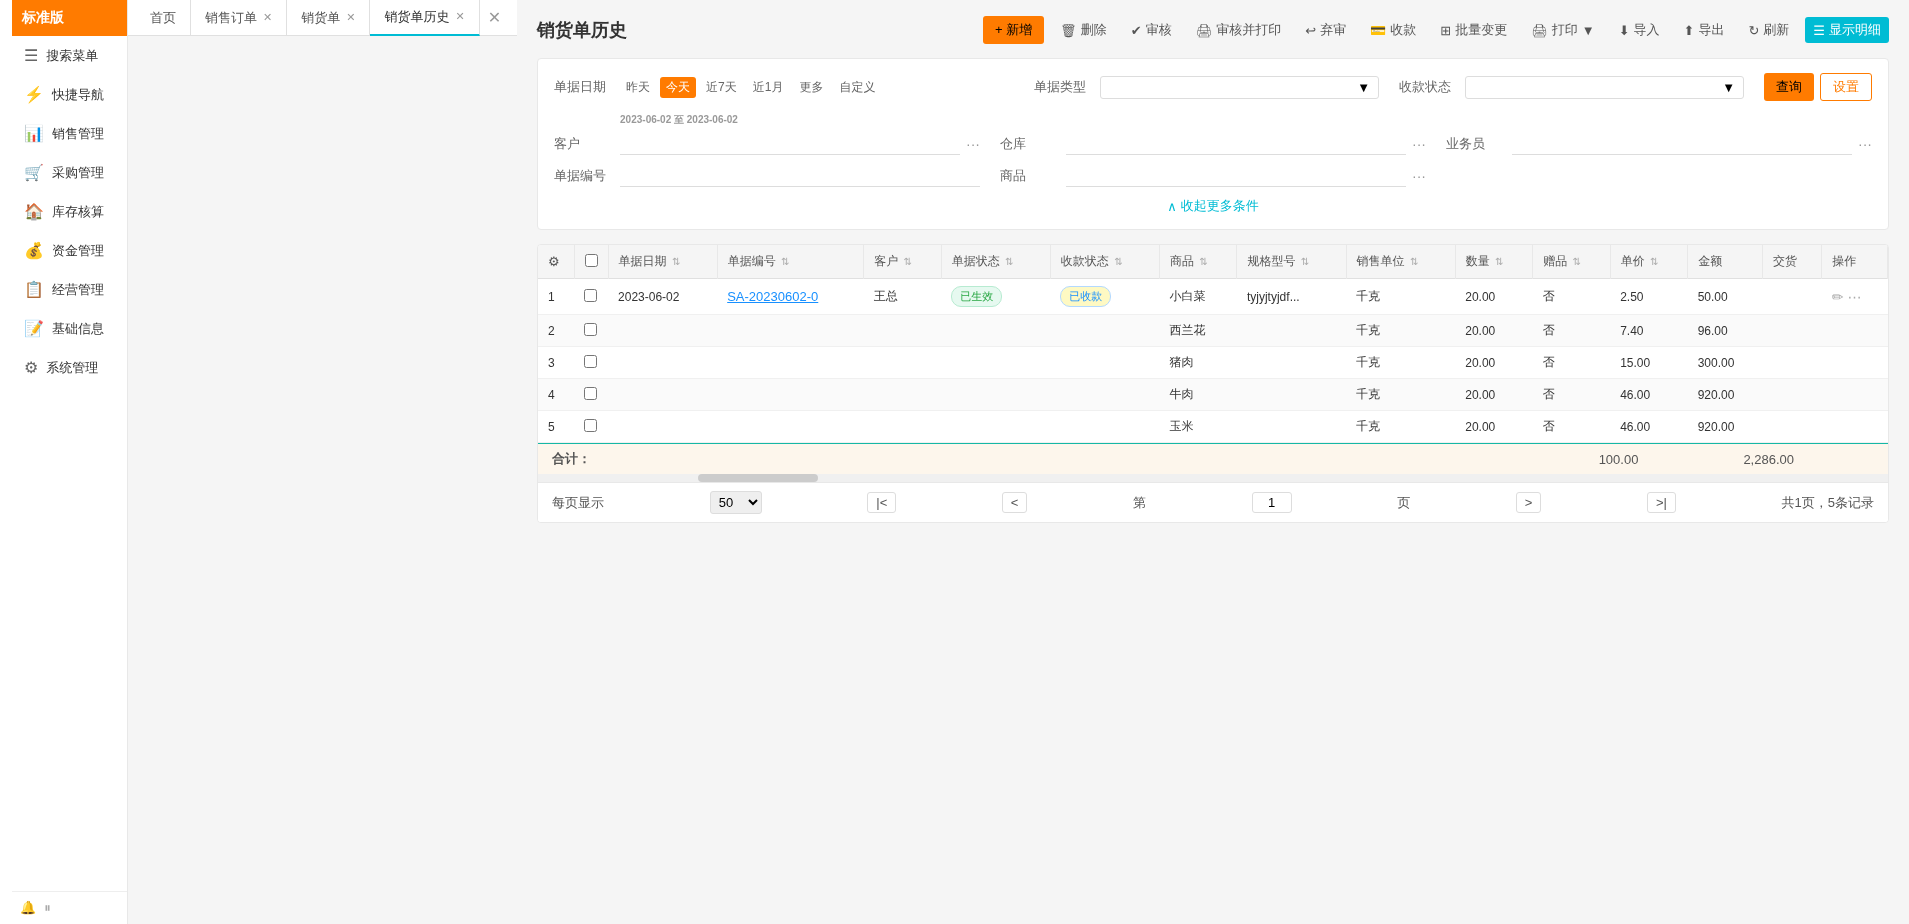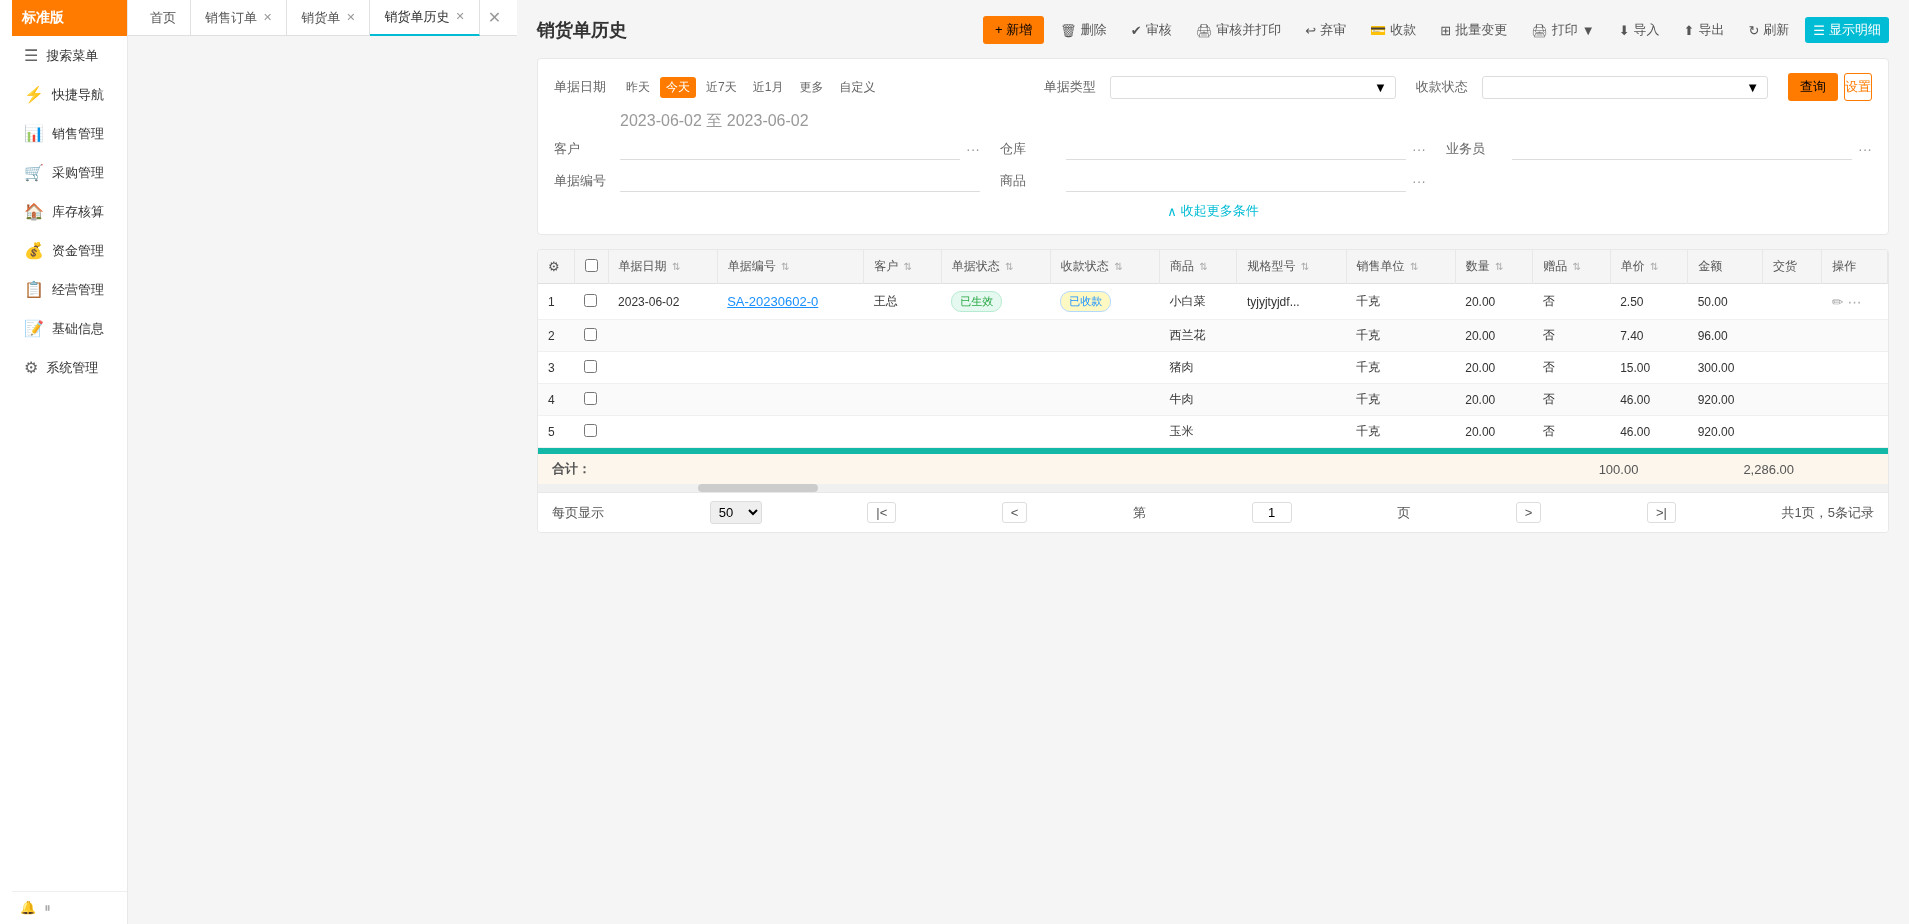--- a/index.html
+++ b/index.html
@@ -129,21 +129,21 @@
       border: none;
       border-radius: 3px;
       padding: 5px 12px;
       cursor: pointer;
       font-size: 13px;
     }
     .btn-orange-outline {
       border: 1px solid #ff7b00;
       color: #ff7b00;
       border-radius: 3px;
-      padding: 4px 0;
+      padding: 4px 12px;
       cursor: pointer;
       font-size: 13px;
       background: #fff;
     }
 
     
     .filter-panel {
       background: #fff;
       border: 1px solid #e8e8e8;
       border-radius: 4px;
@@ -197,23 +197,24 @@
       border-radius: 3px;
       cursor: pointer;
       font-size: 12px;
       color: #666;
     }
     .date-tag.active {
       background: #ff7b00;
       color: #fff;
     }
     .date-range-text {
-      font-size: 16px;
+      font-size: 10px;
       color: #999;
       margin-top: 0;
+      font-weight: bold;
     }
     .ellipsis-btn {
       color: #999;
       cursor: pointer;
       font-size: 14px;
     }
     .collapse-row {
       display: flex;
       justify-content: center;
       align-items: center;
@@ -264,21 +265,21 @@
     }
     .badge-green { background: #e6f9f0; color: #29a744; border: 1px solid #b7ebd1; }
     .badge-blue { background: #fef9c3; color: #1890ff; border: 1px solid #b3d9ff; }
     .link-text { color: #1890ff; cursor: pointer; text-decoration: underline; }
 
     
     .table-footer {
       display: flex;
       align-items: center;
       background: #fdf6ec;
-      border-top: 6px solid #14b8a6;
+      border-top: 1px solid #14b8a6;
       padding: 6px 14px;
       gap: 10px;
       font-size: 12px;
       color: #555;
     }
     .table-footer .total-label { font-weight: bold; }
 
     
     .pagination {
       display: flex;

